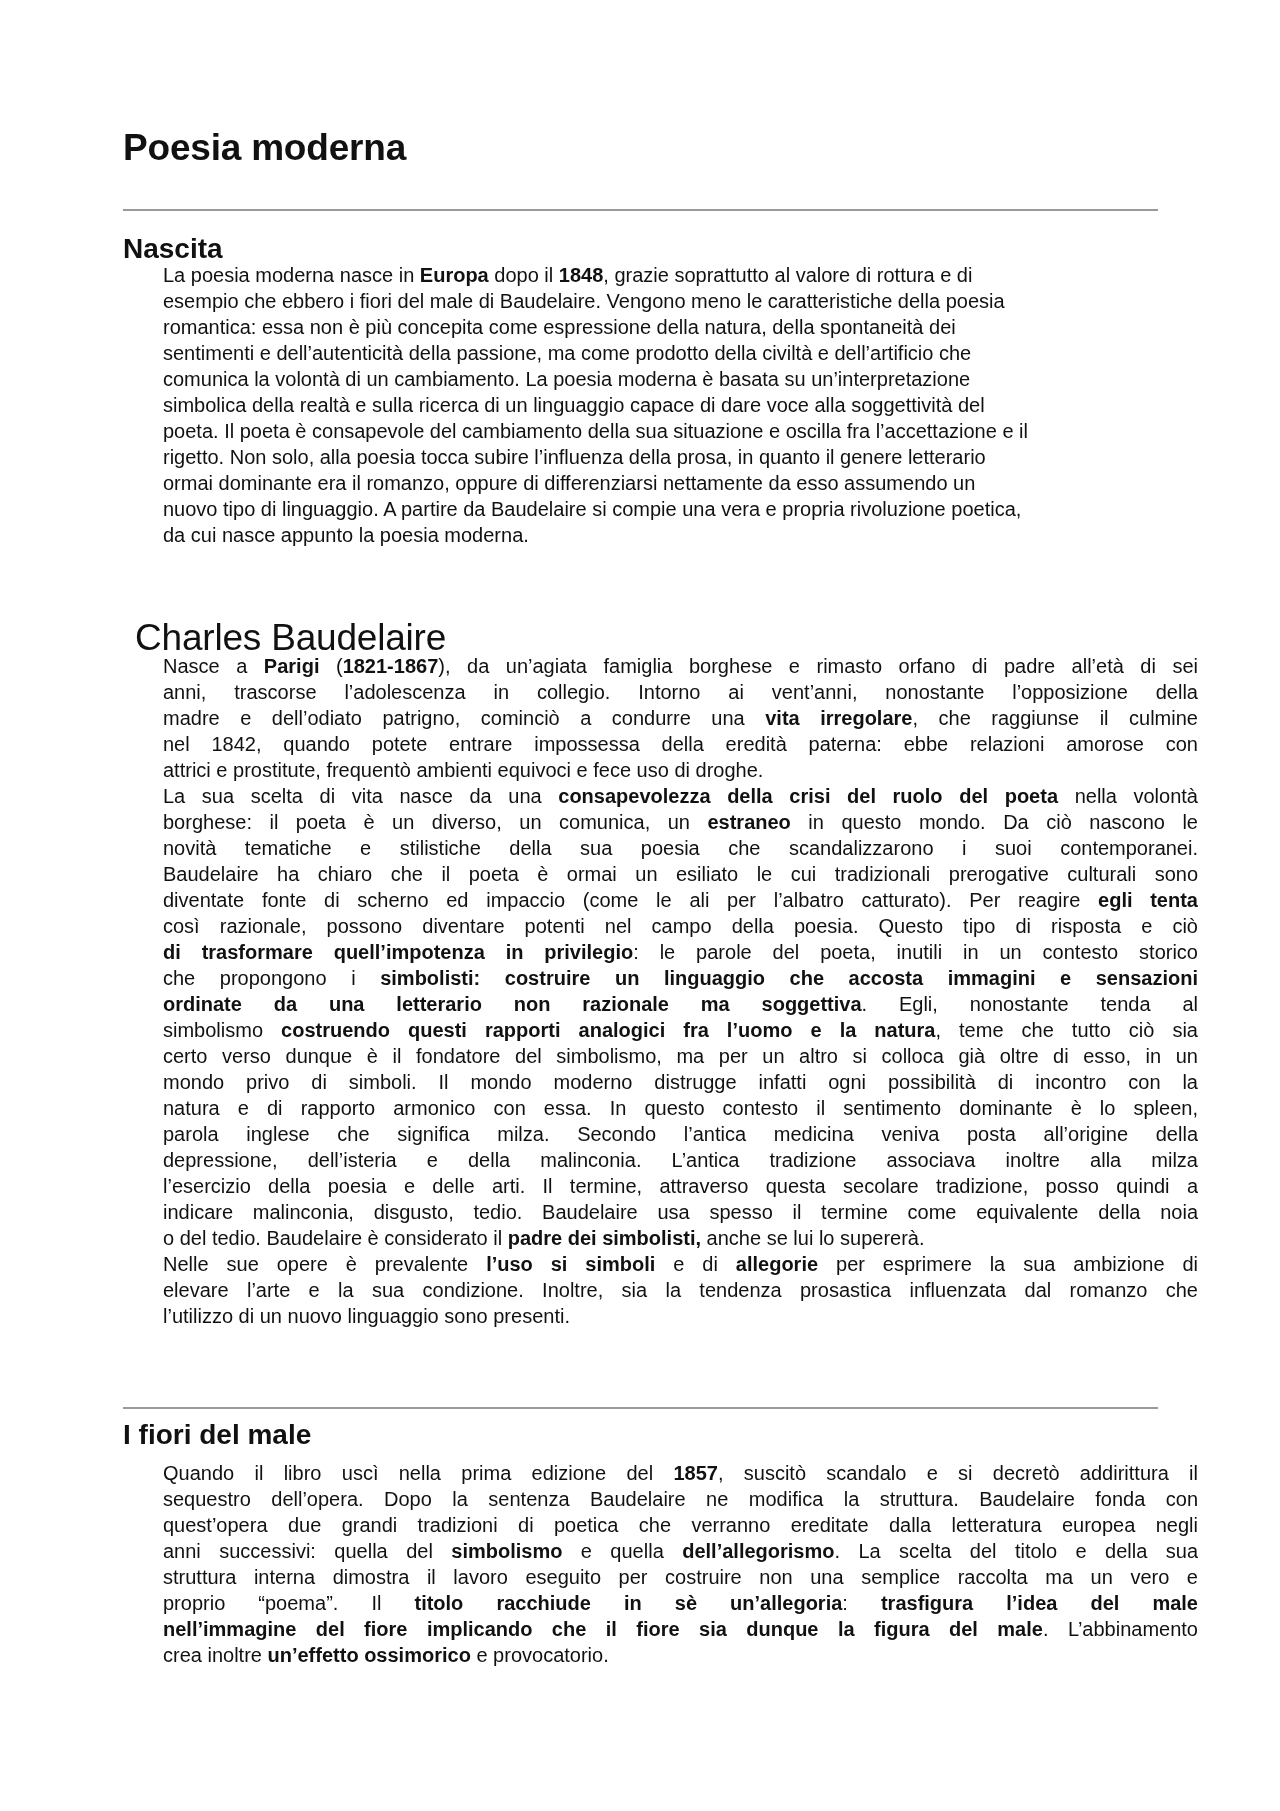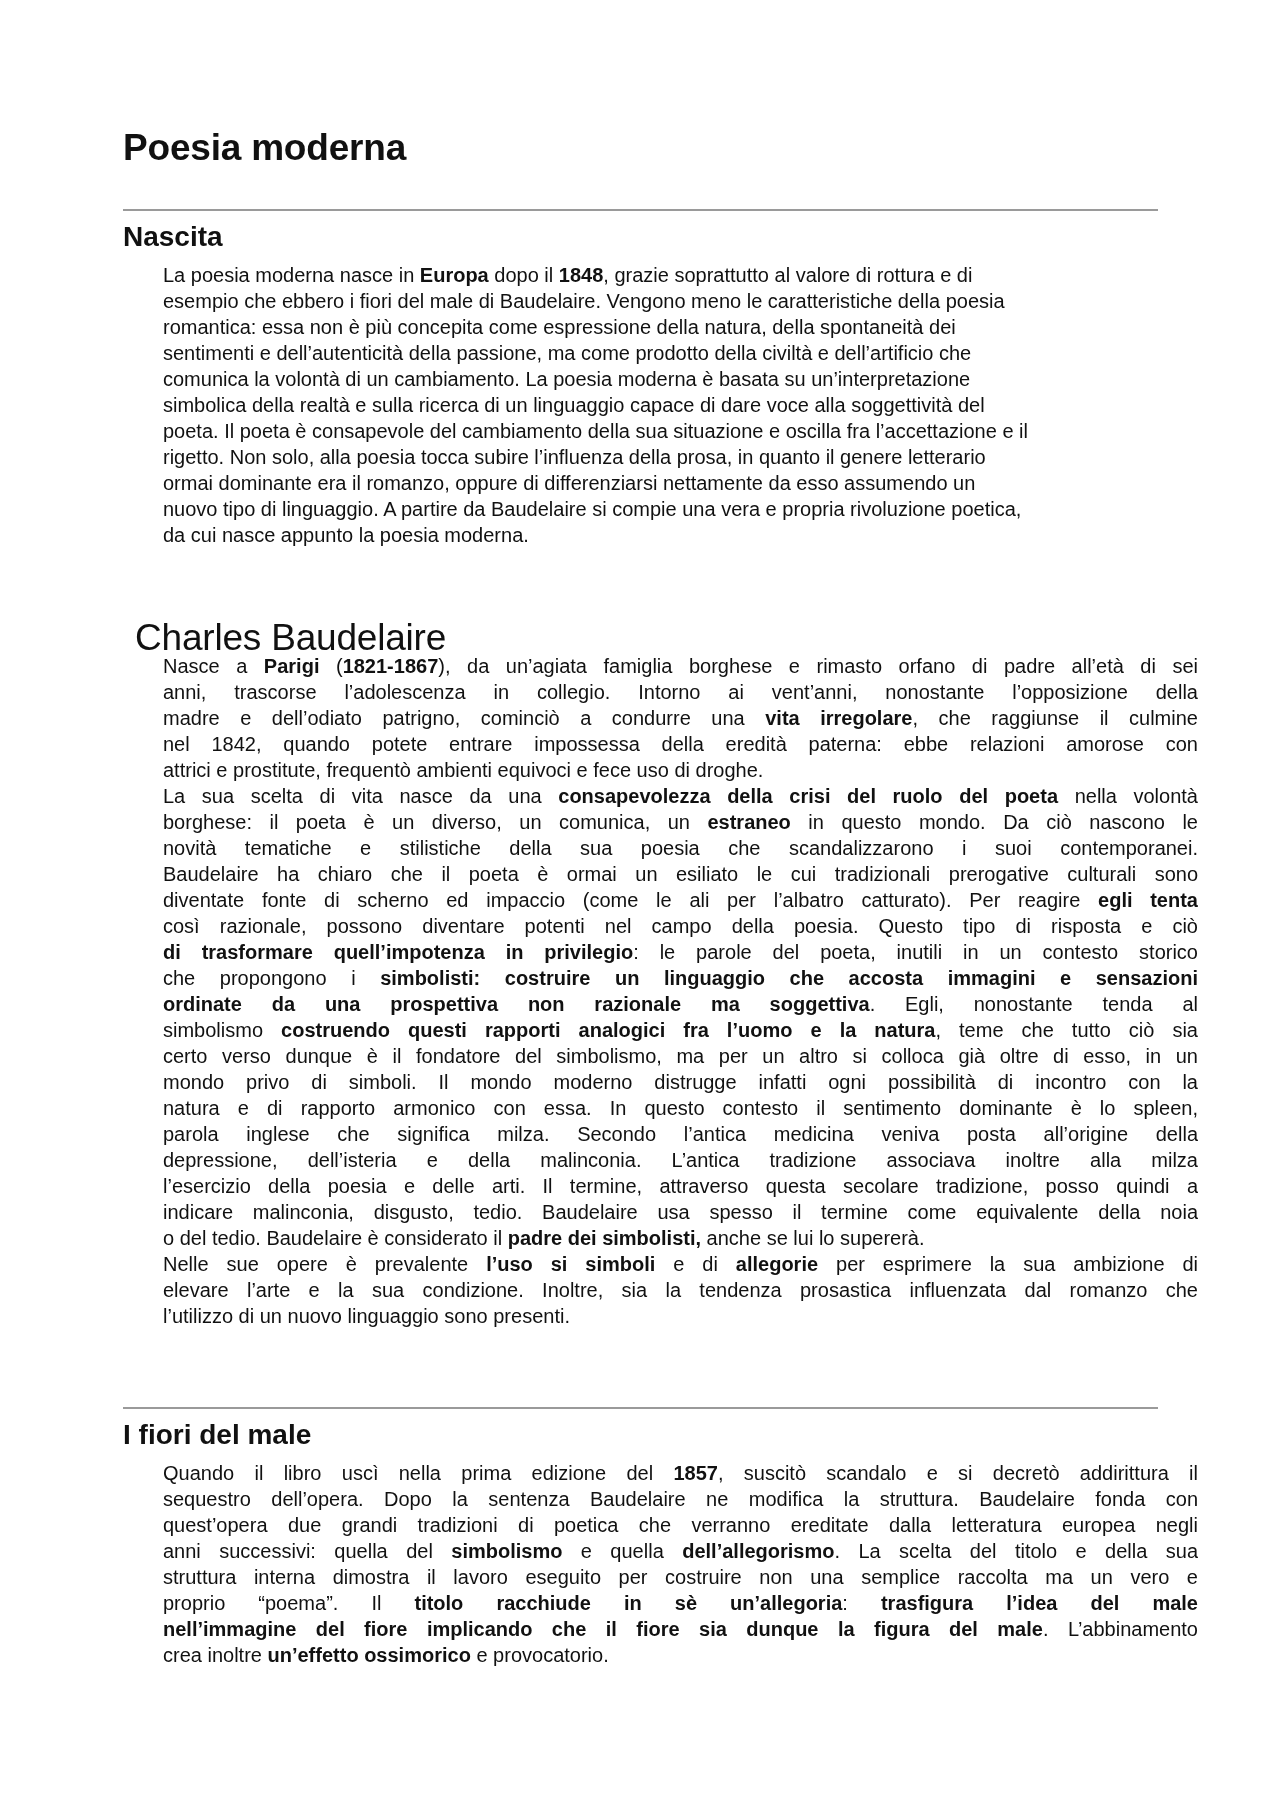--- a/index.html
+++ b/index.html
@@ -16,21 +16,21 @@
   .para.justify .line.j { text-align: justify; text-align-last: justify; white-space: normal; height: 26px; overflow: hidden; }
   .line b { font-weight: bold; }
 </style>
 </head>
 <body>
 
 <div class="page">
   <h1 class="title">Poesia moderna</h1>
 
   <div class="rule" style="top:209px;"></div>
-  <h2 class="h2" style="top:220px;">Nascita</h2>
+  <h2 class="h2" style="top:232px;">Nascita</h2>
   <div class="para" id="p-nascita" style="top:262px;">
       <div class="line"><span>La poesia moderna nasce in </span><b>Europa</b><span> dopo il </span><b>1848</b><span>, grazie soprattutto al valore di rottura e di</span></div>
       <div class="line"><span>esempio che ebbero i fiori del male di Baudelaire. Vengono meno le caratteristiche della poesia</span></div>
       <div class="line"><span>romantica: essa non è più concepita come espressione della natura, della spontaneità dei</span></div>
       <div class="line"><span>sentimenti e dell’autenticità della passione, ma come prodotto della civiltà e dell’artificio che</span></div>
       <div class="line"><span>comunica la volontà di un cambiamento. La poesia moderna è basata su un’interpretazione</span></div>
       <div class="line"><span>simbolica della realtà e sulla ricerca di un linguaggio capace di dare voce alla soggettività del</span></div>
       <div class="line"><span>poeta. Il poeta è consapevole del cambiamento della sua situazione e oscilla fra l’accettazione e il</span></div>
       <div class="line"><span>rigetto. Non solo, alla poesia tocca subire l’influenza della prosa, in quanto il genere letterario</span></div>
       <div class="line"><span>ormai dominante era il romanzo, oppure di differenziarsi nettamente da esso assumendo un</span></div>
@@ -46,21 +46,21 @@
       <div class="line j"><span>nel 1842, quando potete entrare impossessa della eredità paterna: ebbe relazioni amorose con</span></div>
       <div class="line"><span>attrici e prostitute, frequentò ambienti equivoci e fece uso di droghe.</span></div>
       <div class="line j"><span>La sua scelta di vita nasce da una </span><b>consapevolezza della crisi del ruolo del poeta</b><span> nella volontà</span></div>
       <div class="line j"><span>borghese: il poeta è un diverso, un comunica, un </span><b>estraneo</b><span> in questo mondo. Da ciò nascono le</span></div>
       <div class="line j"><span>novità tematiche e stilistiche della sua poesia che scandalizzarono i suoi contemporanei.</span></div>
       <div class="line j"><span>Baudelaire ha chiaro che il poeta è ormai un esiliato le cui tradizionali prerogative culturali sono</span></div>
       <div class="line j"><span>diventate fonte di scherno ed impaccio (come le ali per l’albatro catturato). Per reagire </span><b>egli tenta</b></div>
       <div class="line j"><span>così razionale, possono diventare potenti nel campo della poesia. Questo tipo di risposta e ciò</span></div>
       <div class="line j"><b>di trasformare quell’impotenza in privilegio</b><span>: le parole del poeta, inutili in un contesto storico</span></div>
       <div class="line j"><span>che propongono i </span><b>simbolisti: costruire un linguaggio che accosta immagini e sensazioni</b></div>
-      <div class="line j"><b>ordinate da una prospettiva non razionale ma soggettiva</b><span>. Egli, nonostante tenda al</span></div>
+      <div class="line j"><b>ordinate da una letterario non razionale ma soggettiva</b><span>. Egli, nonostante tenda al</span></div>
       <div class="line j"><span>simbolismo </span><b>costruendo questi rapporti analogici fra l’uomo e la natura</b><span>, teme che tutto ciò sia</span></div>
       <div class="line j"><span>certo verso dunque è il fondatore del simbolismo, ma per un altro si colloca già oltre di esso, in un</span></div>
       <div class="line j"><span>mondo privo di simboli. Il mondo moderno distrugge infatti ogni possibilità di incontro con la</span></div>
       <div class="line j"><span>natura e di rapporto armonico con essa. In questo contesto il sentimento dominante è lo spleen,</span></div>
       <div class="line j"><span>parola inglese che significa milza. Secondo l’antica medicina veniva posta all’origine della</span></div>
       <div class="line j"><span>depressione, dell’isteria e della malinconia. L’antica tradizione associava inoltre alla milza</span></div>
       <div class="line j"><span>l’esercizio della poesia e delle arti. Il termine, attraverso questa secolare tradizione, posso quindi a</span></div>
       <div class="line j"><span>indicare malinconia, disgusto, tedio. Baudelaire usa spesso il termine come equivalente della noia</span></div>
       <div class="line"><span>o del tedio.  Baudelaire è considerato il </span><b>padre dei simbolisti,</b><span> anche se lui lo supererà.</span></div>
       <div class="line j"><span>Nelle sue opere è prevalente </span><b>l’uso si simboli</b><span> e di </span><b>allegorie</b><span> per esprimere la sua ambizione di</span></div>

